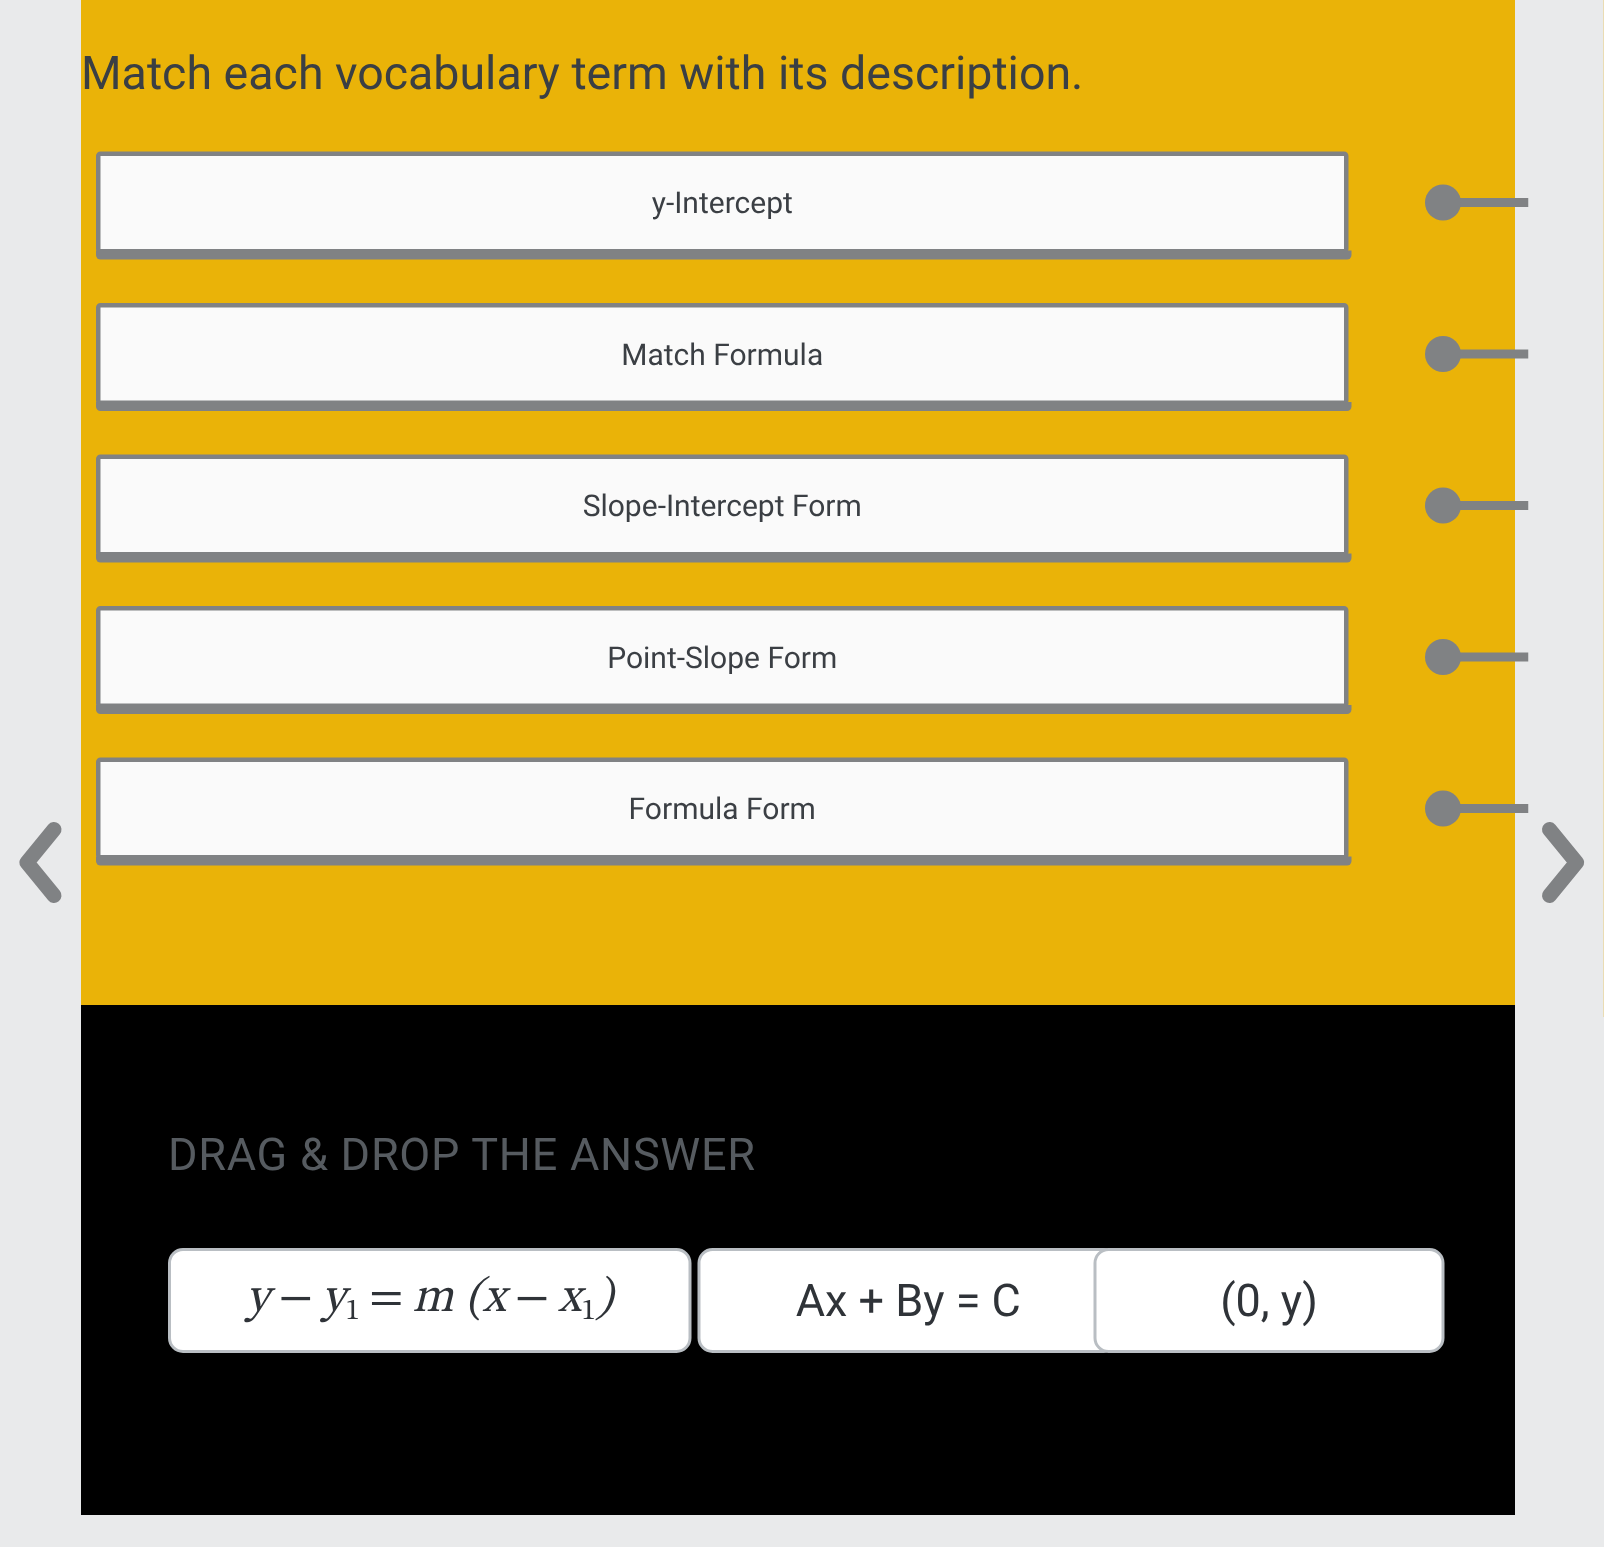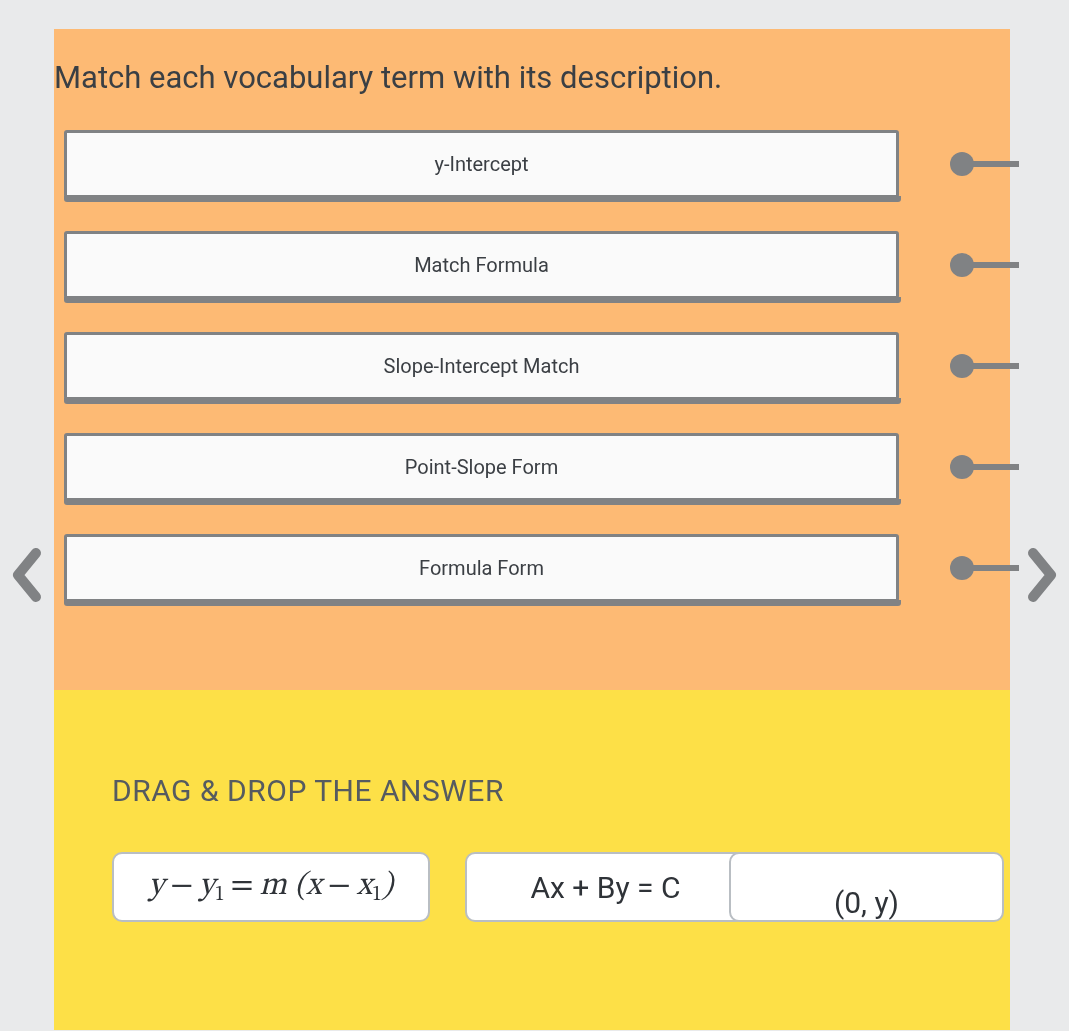--- a/index.html
+++ b/index.html
@@ -13,23 +13,22 @@
     overflow: hidden;
     position: relative;
   }
 
   .card {
     position: absolute;
     left: 54px;
     top: 0;
     width: 956px;
     height: 831px;
-    background: #fdba74;
+    background: #eab308;
     box-sizing: border-box;
-    margin-top: 29px;
   }
 
   .question {
     position: absolute;
     left: 0px;
     top: 30px;
     font-size: 31px;
     color: #3a3f44;
     white-space: nowrap;
   }
@@ -97,24 +96,24 @@
     cursor: pointer;
   }
   .nav-left { left: 6px; }
   .nav-right { left: 1023px; }
   .nav-arrow svg { width: 40px; height: 60px; display:block; }
 
   
   .tray {
     position: absolute;
     left: 54px;
-    top: 690px;
+    top: 670px;
     width: 956px;
     height: 340px;
-    background: #fde047;
+    background: #000000;
   }
   .tray-title {
     position: absolute;
     left: 58px;
     top: 83px;
     font-size: 30px;
     letter-spacing: 0.5px;
     color: #565b60;
   }
 
@@ -123,23 +122,23 @@
     height: 70px;
     border: 2px solid #b9bec3;
     border-radius: 10px;
     background: #ffffff;
     display: flex;
     align-items: center;
     justify-content: center;
     box-sizing: border-box;
     cursor: grab;
   }
-  .tile1 { left: 58px;  top: 162px; width: 318px; }
+  .tile1 { left: 58px;  top: 162px; width: 349px; }
   .tile2 { left: 411px; top: 162px; width: 281px; }
-  .tile3 { left: 675px; top: 162px; width: 275px; align-items: flex-end; }
+  .tile3 { left: 675px; top: 162px; width: 234px; }
 
   .tile-text {
     font-size: 30px;
     color: #2f3338;
   }
 
   
   .math {
     font-family: "Cambria Math", "STIX Two Math", "Latin Modern Math", Georgia, serif;
     font-style: italic;
@@ -182,21 +181,21 @@
   </div>
   <div class="plug plug-r2">
     <svg viewBox="0 0 70 26">
         <line x1="13" y1="13" x2="70" y2="13" stroke="#808284" stroke-width="6"></line>
         <circle cx="13" cy="13" r="12" fill="#808284"></circle>
       </svg>
   </div>
 
   <div class="term-row r3">
     <div class="term-box">
-      <span class="term-label">Slope-Intercept Match</span>
+      <span class="term-label">Slope-Intercept Form</span>
     </div>
     <div class="term-shadow"></div>
   </div>
   <div class="plug plug-r3">
     <svg viewBox="0 0 70 26">
         <line x1="13" y1="13" x2="70" y2="13" stroke="#808284" stroke-width="6"></line>
         <circle cx="13" cy="13" r="12" fill="#808284"></circle>
       </svg>
   </div>
 

